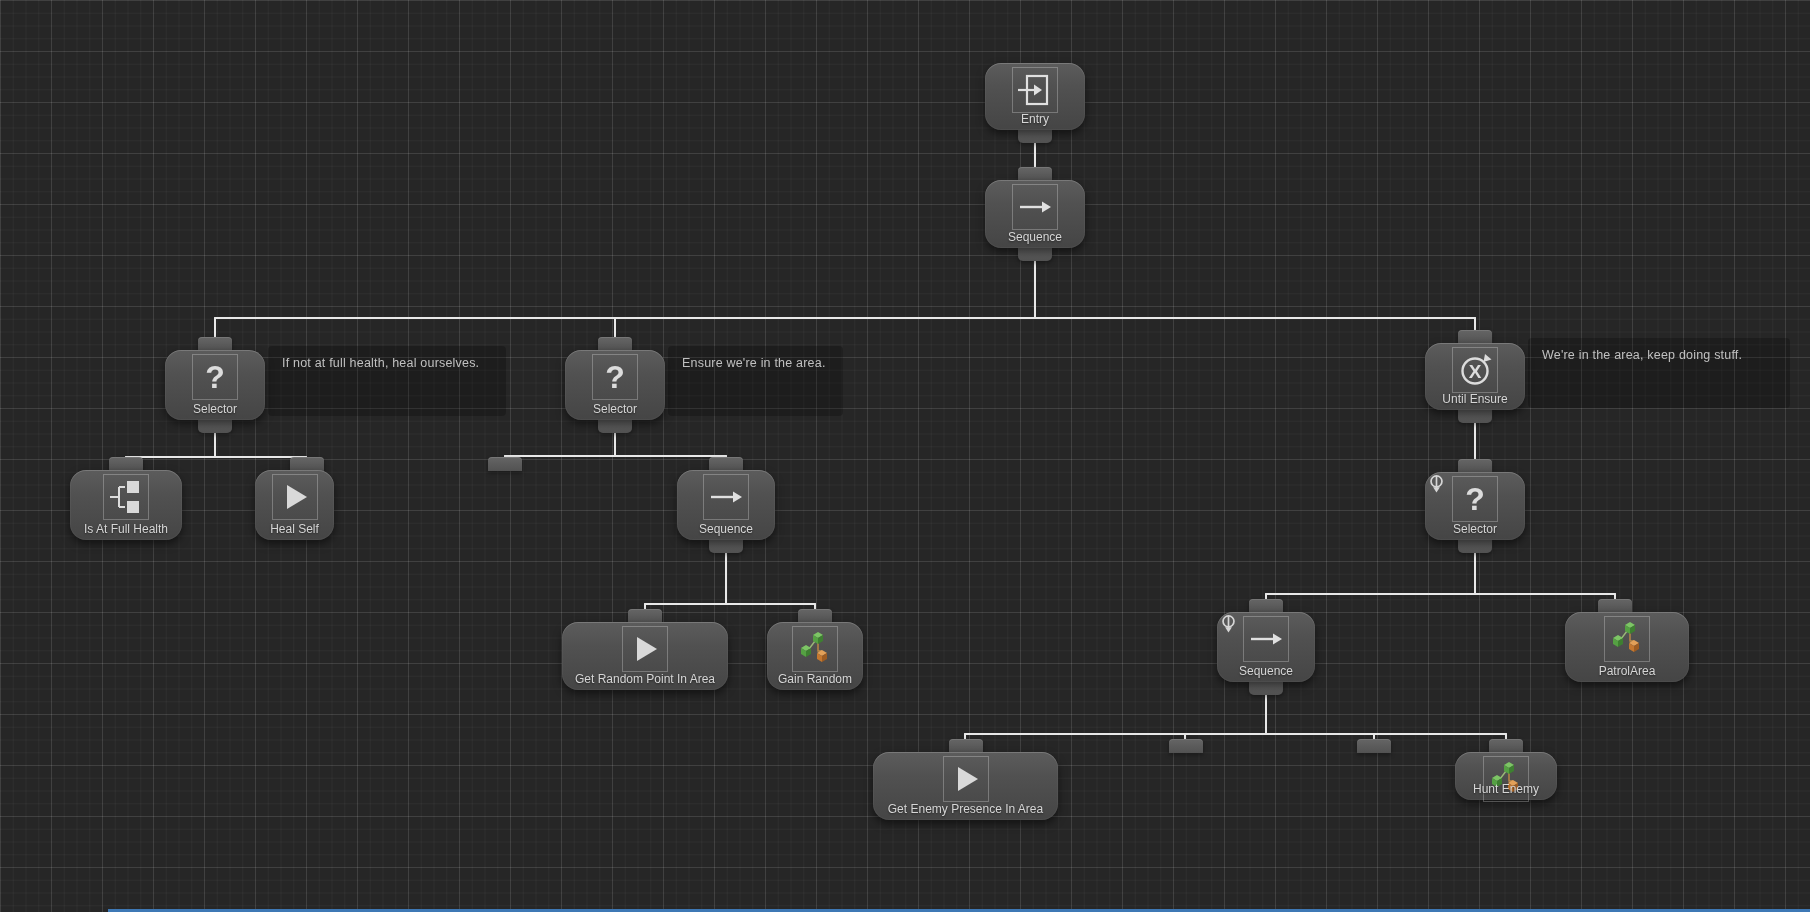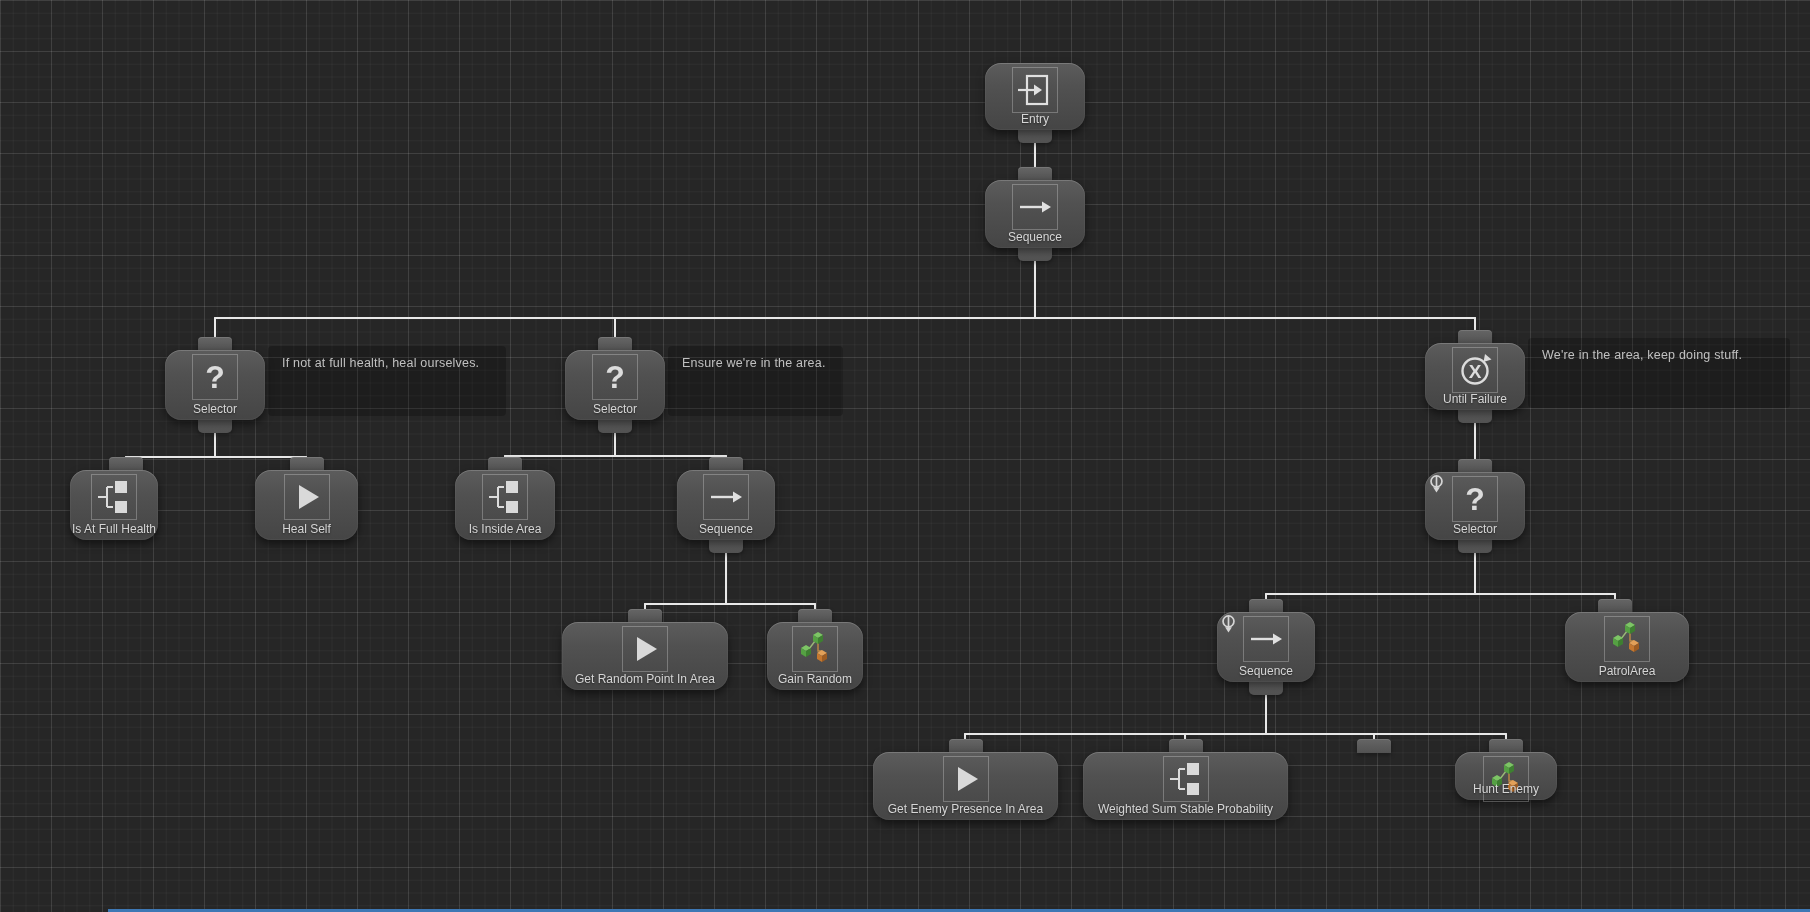--- a/index.html
+++ b/index.html
@@ -144,53 +144,43 @@
     <div class="port top" style="left: 1458px; top: 330px;"></div>
     <div class="port bottom" style="left: 1458px; top: 409px;"></div>
     <div class="node" style="left: 1425px; top: 343px; width: 100px; height: 67px;">
     <div class="iconbox">
         <svg width="44" height="44" viewBox="0 0 44 44">
        <circle cx="22" cy="23" r="12.5" fill="none" stroke="#dcdcdc" stroke-width="2.4"></circle>
        <text x="22" y="30" text-anchor="middle" font-size="19" font-weight="bold" fill="#dcdcdc">X</text>
        <polygon points="32,6 38.5,11.5 30.5,14" fill="#dcdcdc"></polygon>
      </svg>
       </div>
-    <div class="node-label">Until Failure</div>
+    <div class="node-label">Until Ensure</div>
   </div>
     <div class="port top" style="left: 109px; top: 457px;"></div>
-    <div class="node" style="left: 70px; top: 470px; width: 88px; height: 70px;">
+    <div class="node" style="left: 70px; top: 470px; width: 112px; height: 70px;">
     <div class="iconbox">
         <svg width="44" height="44" viewBox="0 0 44 44">
        <path d="M6 22 H15 M15 12 V32 M15 12 H21 M15 32 H21" stroke="#dcdcdc" stroke-width="2" fill="none"></path>
        <rect x="23" y="6" width="12" height="12" fill="#d9d9d9"></rect>
        <rect x="23" y="26" width="12" height="12" fill="#d9d9d9"></rect>
      </svg>
       </div>
     <div class="node-label">Is At Full Health</div>
   </div>
     <div class="port top" style="left: 289.5px; top: 457px;"></div>
-    <div class="node" style="left: 255px; top: 470px; width: 103px; height: 70px;">
+    <div class="node" style="left: 255px; top: 470px; width: 79px; height: 70px;">
     <div class="iconbox">
         <svg width="44" height="44" viewBox="0 0 44 44">
        <polygon points="14,10 34,22 14,34" fill="#d9d9d9"></polygon>
      </svg>
       </div>
     <div class="node-label">Heal Self</div>
   </div>
     <div class="port top" style="left: 488px; top: 457px;"></div>
-    <div class="node" style="left: 455px; top: 470px; width: 100px; height: 70px;">
-    <div class="iconbox">
-        <svg width="44" height="44" viewBox="0 0 44 44">
-       <path d="M6 22 H15 M15 12 V32 M15 12 H21 M15 32 H21" stroke="#dcdcdc" stroke-width="2" fill="none"></path>
-       <rect x="23" y="6" width="12" height="12" fill="#d9d9d9"></rect>
-       <rect x="23" y="26" width="12" height="12" fill="#d9d9d9"></rect>
-     </svg>
-      </div>
-    <div class="node-label">Is Inside Area</div>
-  </div>
     <div class="port top" style="left: 709px; top: 457px;"></div>
     <div class="port bottom" style="left: 709px; top: 539px;"></div>
     <div class="node" style="left: 677px; top: 470px; width: 98px; height: 70px;">
     <div class="iconbox">
         <svg width="44" height="44" viewBox="0 0 44 44">
        <line x1="7" y1="22" x2="31" y2="22" stroke="#e0e0e0" stroke-width="2.4"></line>
        <polygon points="29,16.5 38,22 29,27.5" fill="#e0e0e0"></polygon>
      </svg>
       </div>
     <div class="node-label">Sequence</div>
@@ -276,30 +266,20 @@
     <div class="port top" style="left: 948.5px; top: 739px;"></div>
     <div class="node" style="left: 873px; top: 752px; width: 185px; height: 68px;">
     <div class="iconbox">
         <svg width="44" height="44" viewBox="0 0 44 44">
        <polygon points="14,10 34,22 14,34" fill="#d9d9d9"></polygon>
      </svg>
       </div>
     <div class="node-label">Get Enemy Presence In Area</div>
   </div>
     <div class="port top" style="left: 1168.5px; top: 739px;"></div>
-    <div class="node" style="left: 1083px; top: 752px; width: 205px; height: 68px;">
-    <div class="iconbox">
-        <svg width="44" height="44" viewBox="0 0 44 44">
-       <path d="M6 22 H15 M15 12 V32 M15 12 H21 M15 32 H21" stroke="#dcdcdc" stroke-width="2" fill="none"></path>
-       <rect x="23" y="6" width="12" height="12" fill="#d9d9d9"></rect>
-       <rect x="23" y="26" width="12" height="12" fill="#d9d9d9"></rect>
-     </svg>
-      </div>
-    <div class="node-label">Weighted Sum Stable Probability</div>
-  </div>
     <div class="port top" style="left: 1357px; top: 739px;"></div>
     <div class="port top" style="left: 1489px; top: 739px;"></div>
     <div class="node" style="left: 1455px; top: 752px; width: 102px; height: 48px;">
     <div class="iconbox">
         <svg width="44" height="44" viewBox="0 0 44 44">
        <path d="M16 22 L22 14" stroke="#9ab778" stroke-width="1.4" fill="none"></path>
        <path d="M25 15 V24 H29" stroke="#c08a45" stroke-width="1.4" fill="none"></path>
        <path d="M20 8 L25 5 L30 8 L25 11 Z" fill="#7dc565"></path>
           <path d="M20 8 L25 11 L25 17 L20 14 Z" fill="#55a143"></path>
           <path d="M30 8 L25 11 L25 17 L30 14 Z" fill="#3e7f31"></path>

